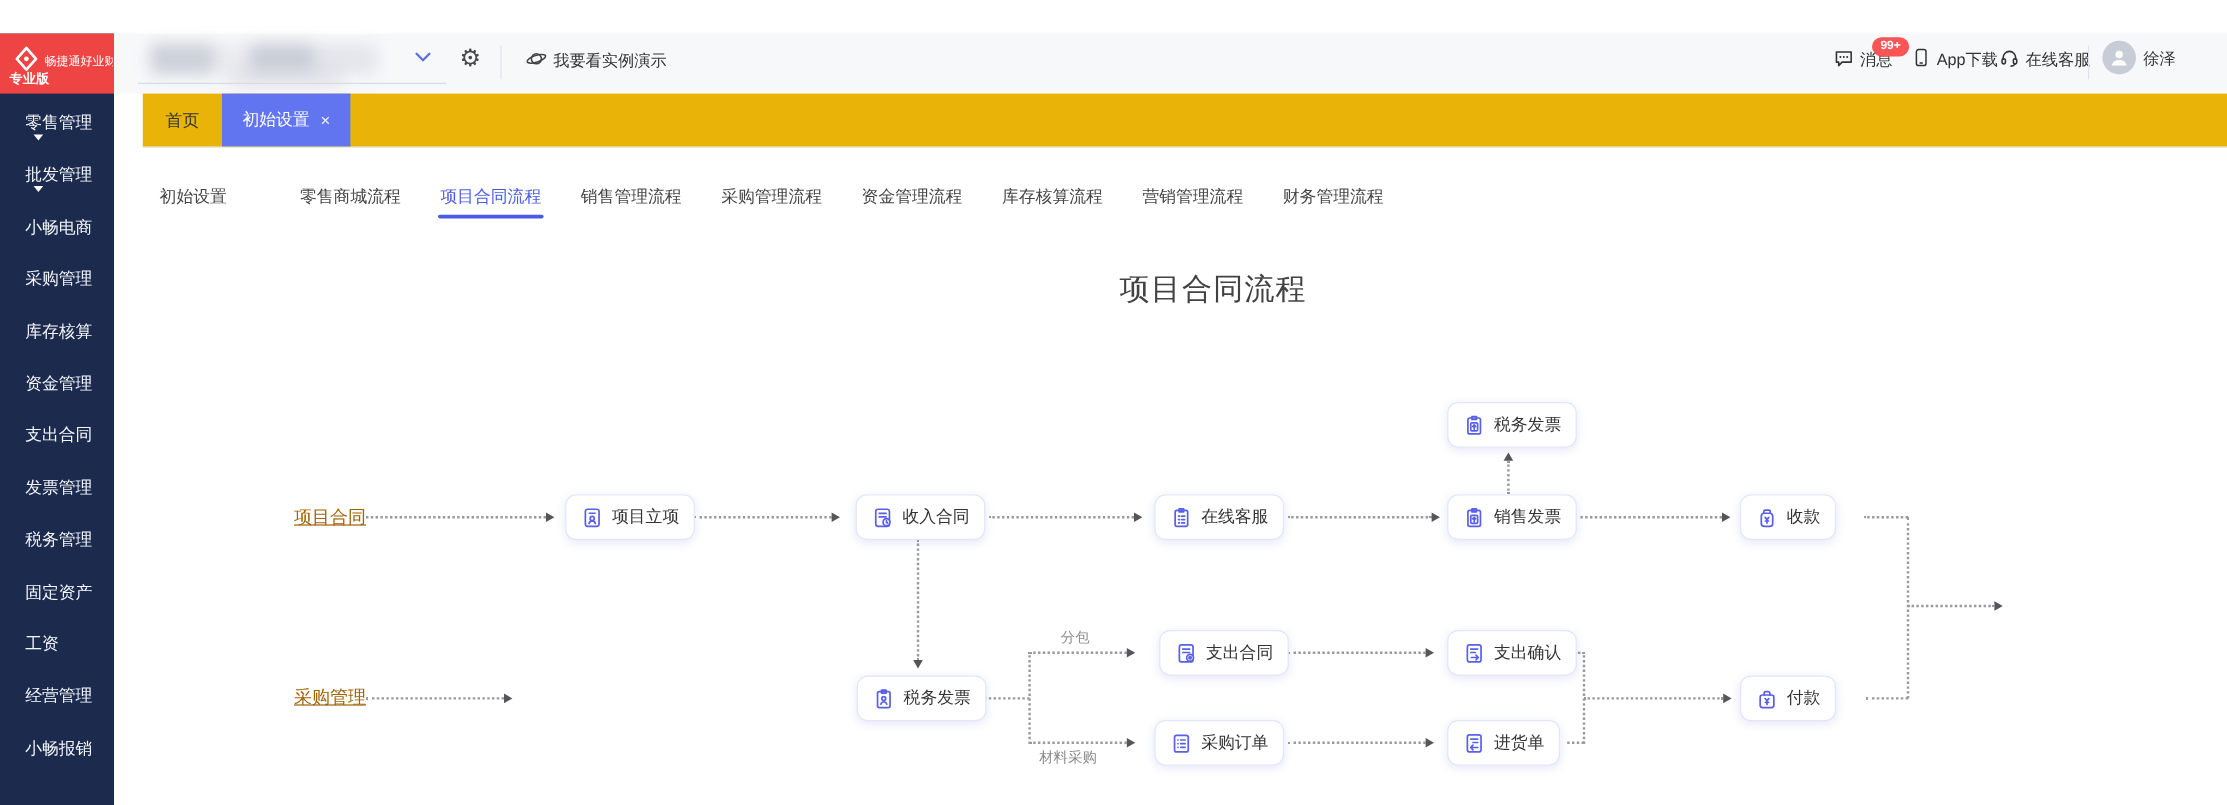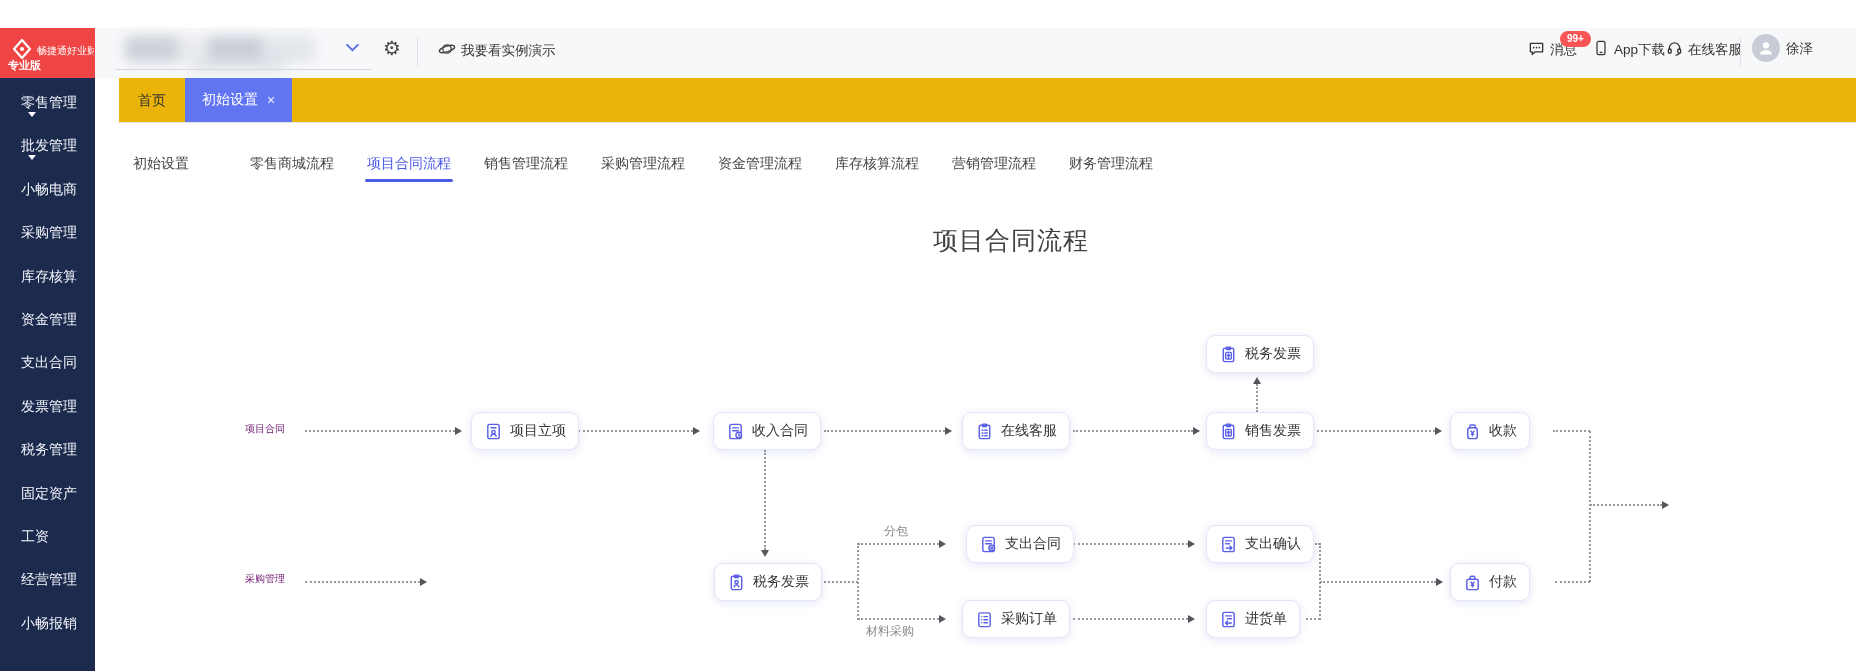--- a/index.html
+++ b/index.html
@@ -52,21 +52,21 @@
   .sub-tab { font-size:14px; color:#444; cursor:pointer; position:relative; white-space:nowrap; }
   .sub-tab.first { margin-right:28px; }
   .sub-tab.active { color:#4a5ae8; }
   .sub-tab.active::after { content:""; position:absolute; left:-2px; right:-2px; bottom:-9px; height:3px;
     background:#4a5ae8; border-radius:2px; }
 
   
   .canvas { position:absolute; left:95px; top:185px; width:1761px; height:486px; background:#fff; }
   .flow-title { position:absolute; left:838px; top:39px; font-size:25px; color:#424242; font-weight:500;
     letter-spacing:1px; }
-  .row-label { position:absolute; font-size:10px; color:#701a75; font-weight:500; }
+  .row-label { position:absolute; font-size:15px; color:#a16207; font-weight:500;text-decoration:underline; }
   .branch-label { position:absolute; font-size:12px; color:#8a8a8a; }
   .node { position:absolute; height:38px; background:#fff; border:1px solid #e4e5f7; border-radius:9px;
     box-shadow:0 2px 8px rgba(84,98,214,.16); display:flex; align-items:center; gap:7px; padding:0 12px;
     font-size:14px; color:#333; cursor:pointer; white-space:nowrap; }
   .nicon { display:flex; }
   .hline { position:absolute; border-top:2px dotted #98989e; }
   .vline { position:absolute; border-left:2px dotted #98989e; }
   .ar { position:absolute; width:0; height:0; border-left:7px solid #55555c;
     border-top:4.5px solid transparent; border-bottom:4.5px solid transparent; }
   .au { position:absolute; width:0; height:0; border-bottom:7px solid #55555c;

